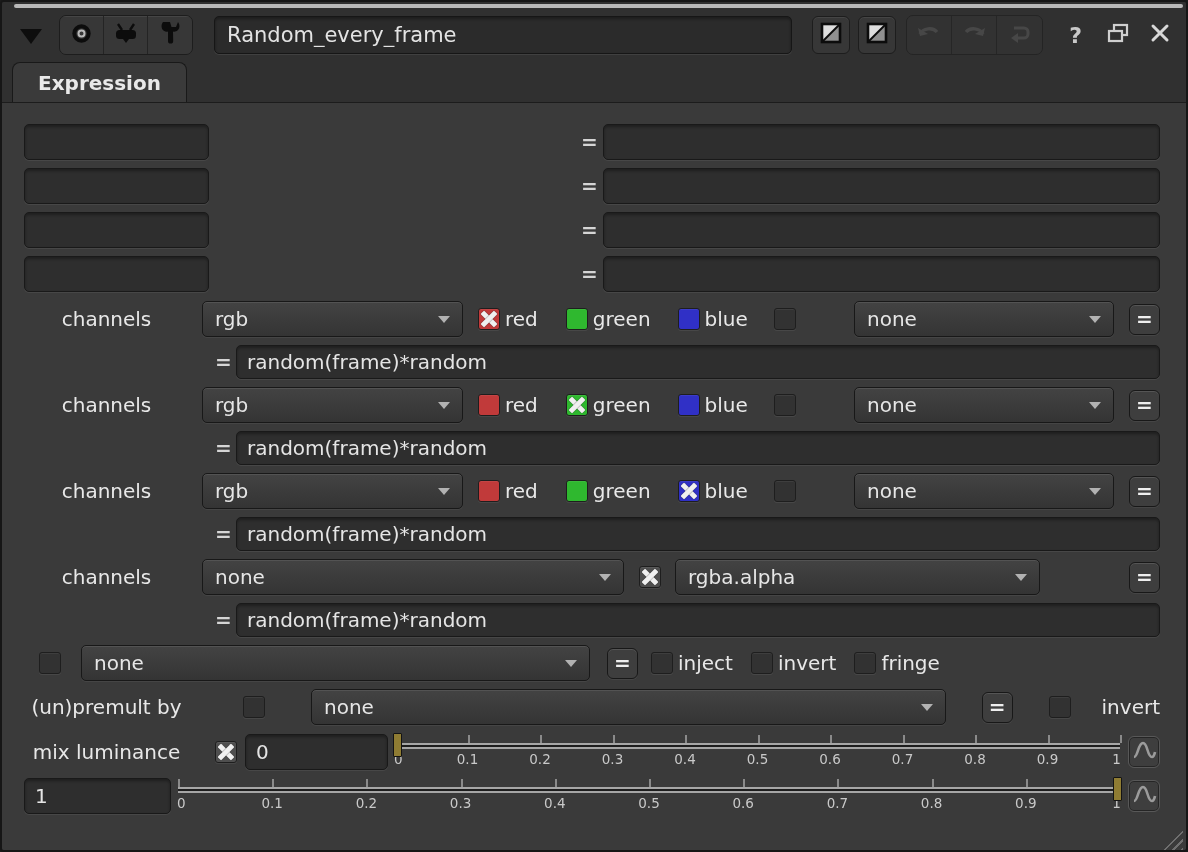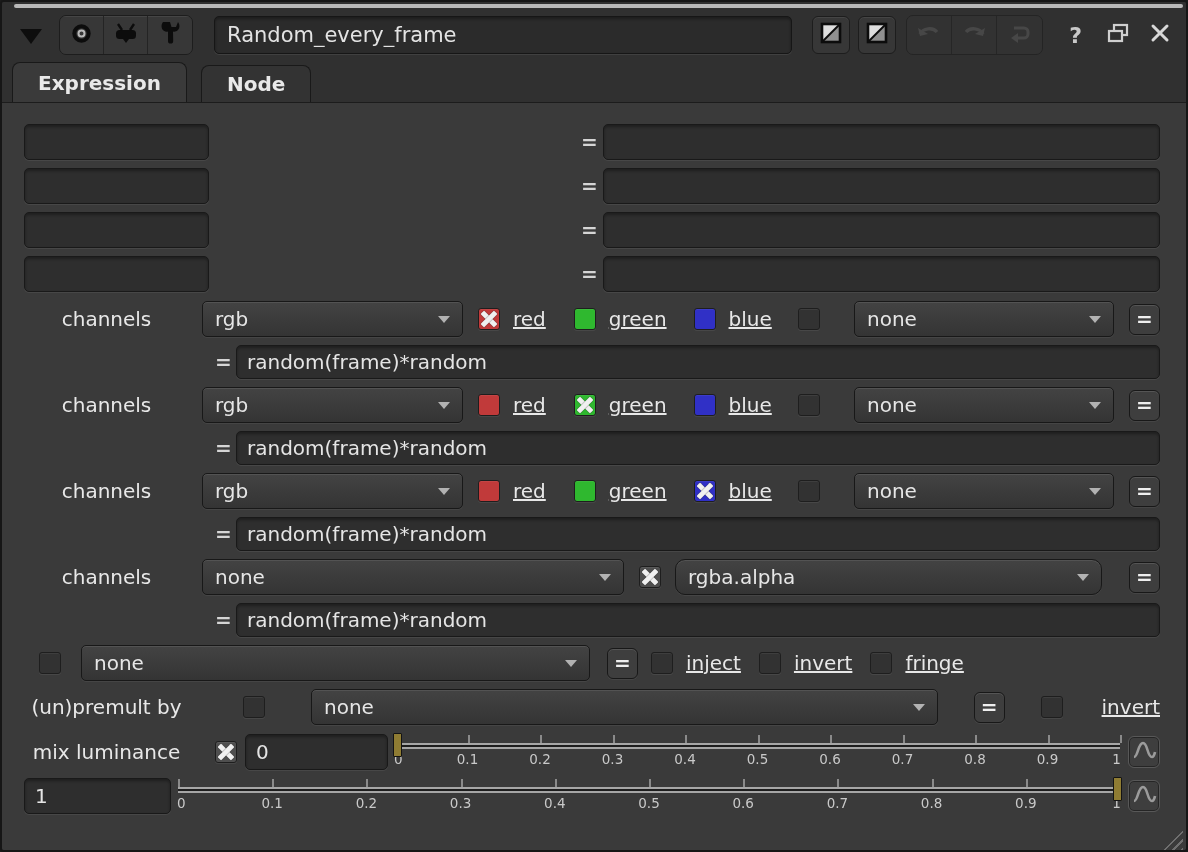--- a/index.html
+++ b/index.html
@@ -119,21 +119,21 @@
     background:#323232; border:1px solid #1e1e1e; border-radius:3px;
     box-shadow:0 1px 0 rgba(255,255,255,.07), inset 0 1px 0 rgba(255,255,255,.06);
   }
   .cb.checked::before,.cb.checked::after{
     content:""; position:absolute; left:50%; top:50%;
     width:19px; height:5px; background:#f0f0f0; border-radius:1px;
     box-shadow:0 0 1px rgba(0,0,0,.8);
   }
   .cb.checked::before{ transform:translate(-50%,-50%) rotate(45deg); }
   .cb.checked::after{ transform:translate(-50%,-50%) rotate(-45deg); }
-  .cb-label{ color:#e8e8e8; font-size:20px; margin-left:13px;text-decoration:underline; }
+  .cb-label{ color:#e8e8e8; font-size:20px; margin-left:5px; }
   
   .slider{ position:relative; flex:1; height:40px; margin-left:7px; align-self:center; }
   .slider .track{
     position:absolute; left:0; right:0; top:11px; height:6px;
     background:linear-gradient(#a6a6a6 0 2px, #1d1d1d 2px 4px, #a6a6a6 4px 6px);
   }
   .slider .tick{ position:absolute; top:3px; width:2px; height:8px; background:#8a8a8a; }
   .slider .tick-label{
     position:absolute; top:19px; transform:translateX(-50%);
     font-size:13.5px; color:#c9c9c9; white-space:nowrap;
@@ -151,21 +151,21 @@
     background:#3e3e3e; border:1px solid #585858; border-radius:6px;
     display:flex; align-items:center; justify-content:center;
     box-shadow:inset 0 0 0 1px #252525;
   }
   
   .ml8{margin-left:8px;} .ml10{margin-left:10px;} .ml13{margin-left:13px;}
   .ml14{margin-left:14px;} .ml15{margin-left:15px;} .ml17{margin-left:17px;}
   .ml18{margin-left:18px;} .ml20{margin-left:20px;} .ml26{margin-left:26px;}
   .ml27{margin-left:27px;} .ml28{margin-left:28px;} .mla{margin-left:auto;}
   .mt8{margin-top:8px;gap:26px;} .mt9{margin-top:9px;}
-  .w261{width:261px;} .w260{width:260px;} .w422{width:422px;} .w427{width:427px;border-radius:10px;}
+  .w261{width:261px;} .w260{width:260px;} .w422{width:422px;} .w427{width:365px;}
   .w509{width:509px;} .w753{width:753px;} .w143{width:143px;} .w147{width:147px;}
   .resize-grip{
     position:absolute; right:3px; bottom:3px; width:26px; height:26px; z-index:6;
     background:repeating-linear-gradient(135deg, transparent 0 4px, #7d7d7d 4px 6px);
     clip-path:polygon(100% 0, 100% 100%, 0 100%);
     opacity:.8;
   }
 </style>
 </head>
 <body>
@@ -271,23 +271,20 @@
             <path d="M3 3 L17 17 M17 3 L3 17" stroke="#d8d8d8" stroke-width="3" stroke-linecap="round"></path>
           </svg>
         </span>
       </span>
     </div>
   </div>
 
   <div class="tabbar">
     <div class="tab active">
       <span>Expression</span>
-    </div>
-    <div class="tab">
-      <span>Node</span>
     </div>
   </div>
 
   <div class="content">
 
     <div class="row">
       <input class="text-input pair-name" value="" style="">
       <span class="eq-label pair-eq">=</span>
       <input class="text-input pair-val" value="" style="">
     </div>

